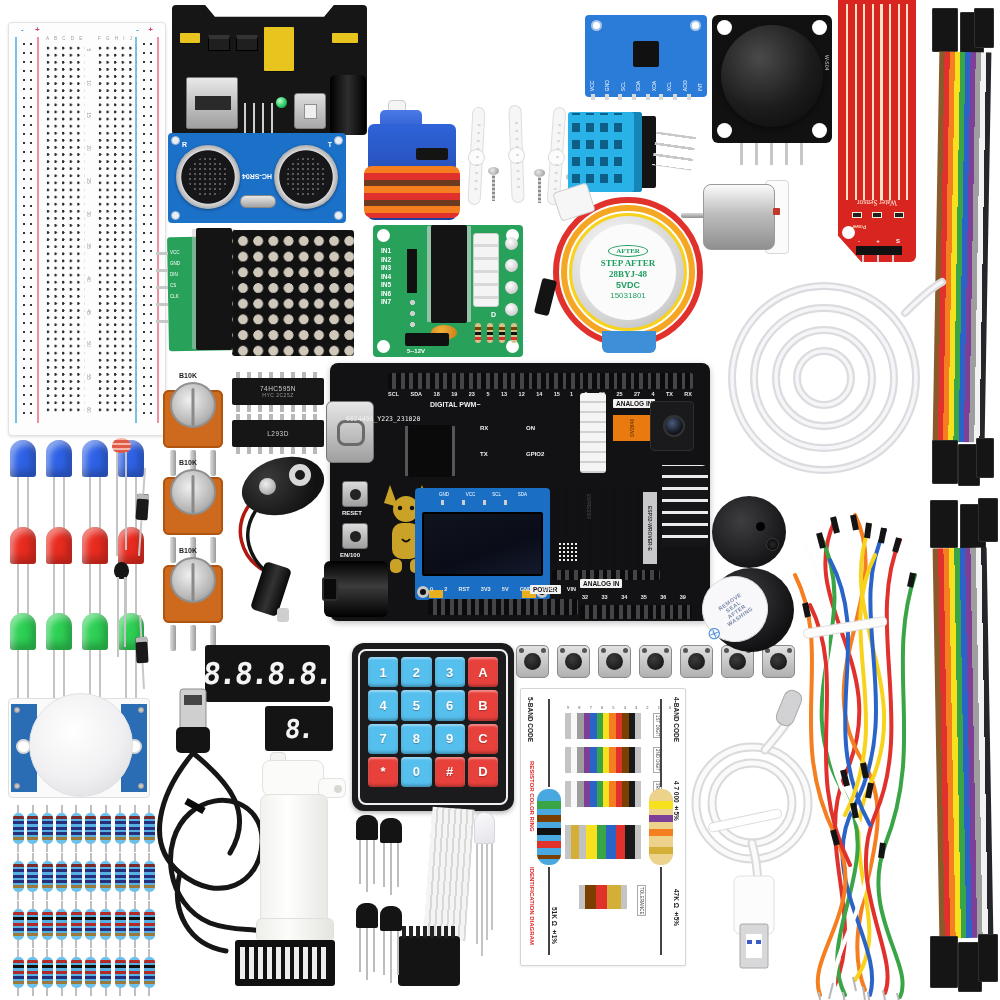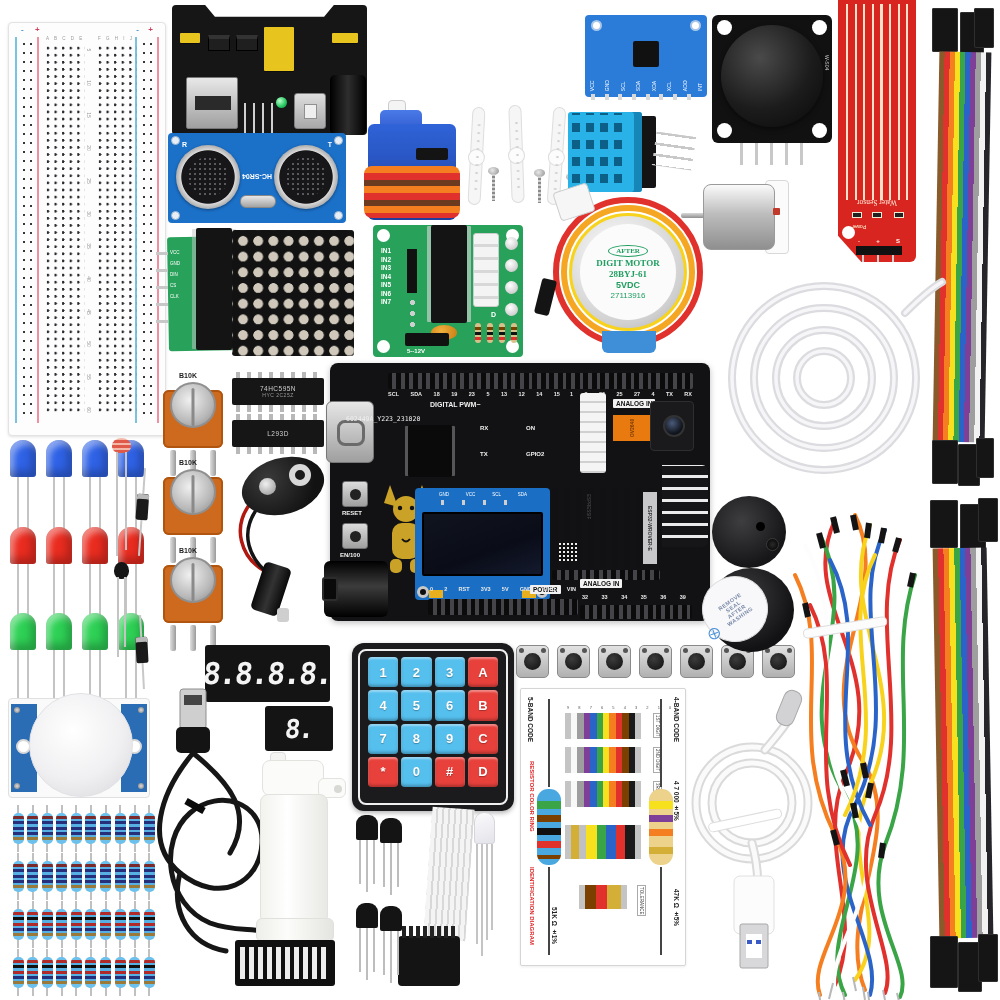--- a/index.html
+++ b/index.html
@@ -495,24 +495,24 @@
     <i class="ring" style="left:13px;top:10px;width:134px;height:134px;border:6px solid #f5a623"></i>
     <i class="ring" style="left:21px;top:18px;width:118px;height:118px;border:5px solid #f7d31e"></i>
     <i class="ring" style="left:28px;top:25px;width:104px;height:104px;border:5px solid #3f6fd8"></i>
     <i class="ring" style="left:34px;top:31px;width:92px;height:92px;border:4px solid #e86a9e"></i>
     <div class="conn"></div>
     <div class="shr"></div>
     <div class="tab"></div>
     <div class="body"></div>
     <div class="face">
       <span class="rohs">AFTER</span>
-      <span class="l1">DIGIT MOTOR</span>
-      <span class="l2">28BYJ-61</span>
+      <span class="l1">STEP AFTER</span>
+      <span class="l2">28BYJ-48</span>
       <span class="l3">5VDC</span>
-      <span class="l4">27113916</span>
+      <span class="l4">15031801</span>
     </div>
   </div>
 
   <svg style="left:700px;top:268px" width="245" height="215">
     <g fill="none" stroke-linecap="round">
       <circle cx="124" cy="110" r="92" stroke="#dcdce0" stroke-width="8"></circle>
       <circle cx="124" cy="110" r="70" stroke="#dcdce0" stroke-width="8"></circle>
       <circle cx="124" cy="110" r="48" stroke="#dcdce0" stroke-width="8"></circle>
       <circle cx="124" cy="110" r="27" stroke="#dcdce0" stroke-width="8"></circle>
       <circle cx="124" cy="110" r="92" stroke="#f6f6f8" stroke-width="3.5"></circle>

